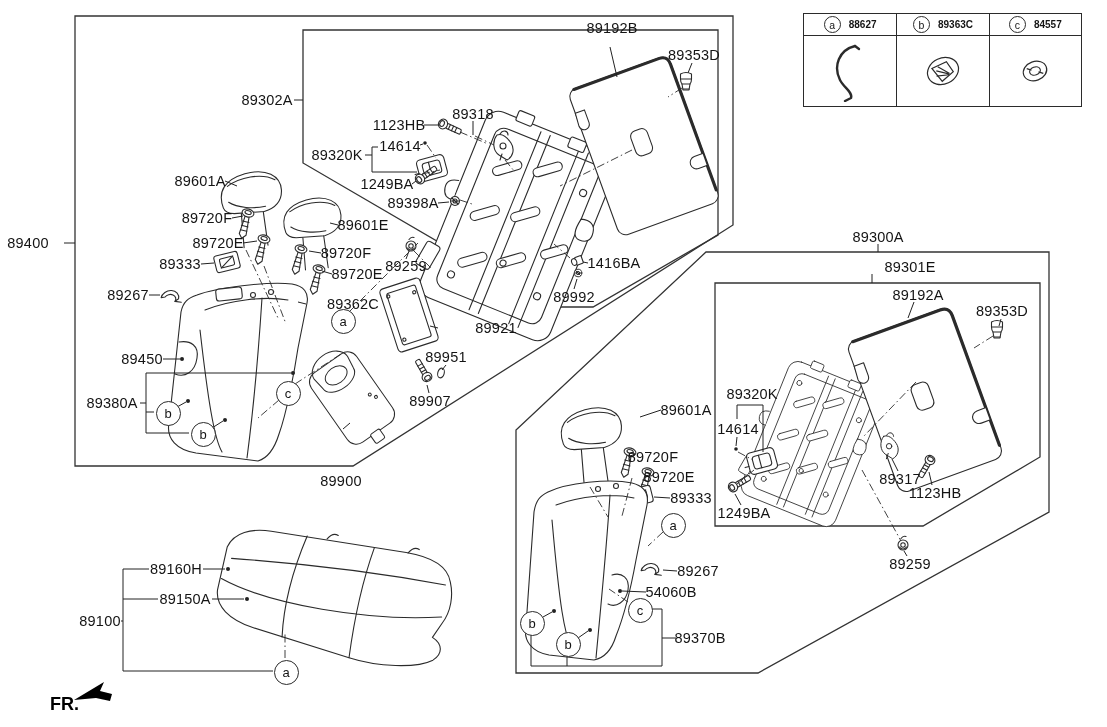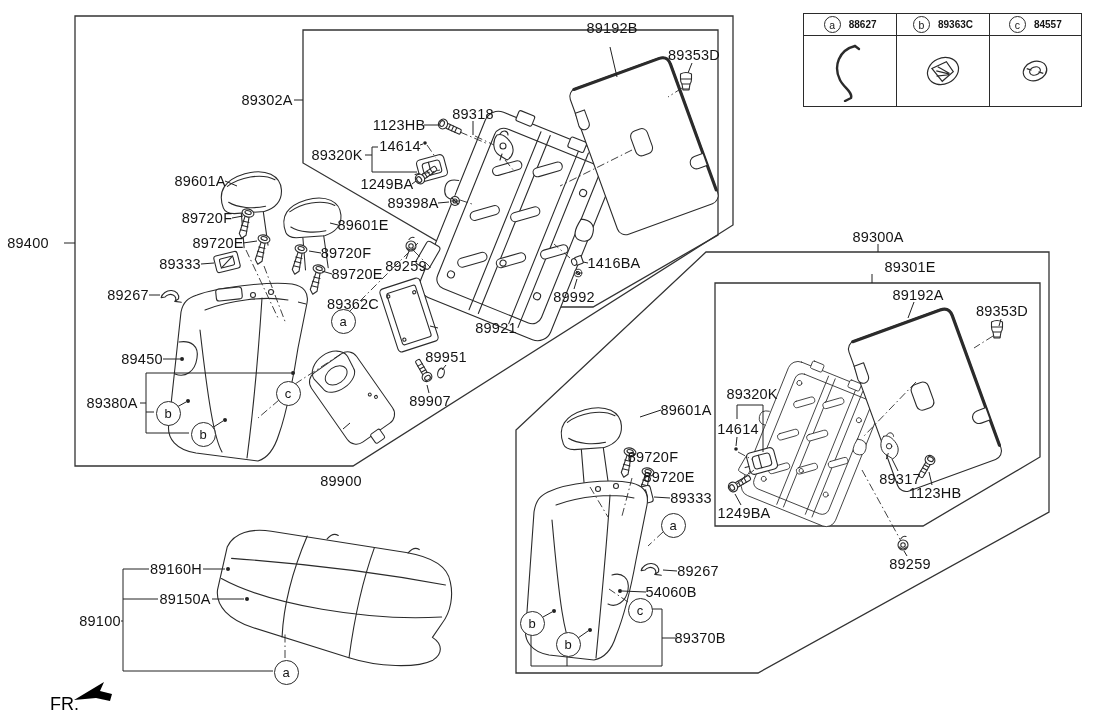--- a/index.html
+++ b/index.html
@@ -16,21 +16,21 @@
              display:grid;grid-template-columns:1fr 1fr 1fr;background:#fff;
              border:1.5px solid #2b2b2b;box-sizing:border-box;}
   .ref-cell{border-left:1.5px solid #2b2b2b;display:flex;flex-direction:column;min-width:0;}
   .ref-cell:first-child{border-left:none;}
   .ref-head{height:21px;border-bottom:1.5px solid #2b2b2b;display:flex;align-items:center;
             justify-content:center;gap:8px;}
   .ref-letter{width:15px;height:15px;border:1.2px solid #2b2b2b;border-radius:50%;
               font-size:10.5px;display:flex;align-items:center;justify-content:center;color:#141414;}
   .ref-num{font-size:10px;color:#141414;font-weight:bold;}
   .ref-body{flex:1;display:flex;align-items:center;justify-content:center;}
-  .fr-label{position:absolute;left:50px;top:694px;font-size:18px;font-weight:normal;color:#000;}
+  .fr-label{position:absolute;left:50px;top:694px;font-size:18px;font-weight:bold;color:#000;}
 </style>
 </head>
 <body>
 
 <div class="stage">
 
 <svg class="art" width="1107" height="727" viewBox="0 0 1107 727">
   <defs>
     <g id="g-frame">
       <rect x="-70" y="-100" width="140" height="200" rx="14" fill="#fff"></rect>

